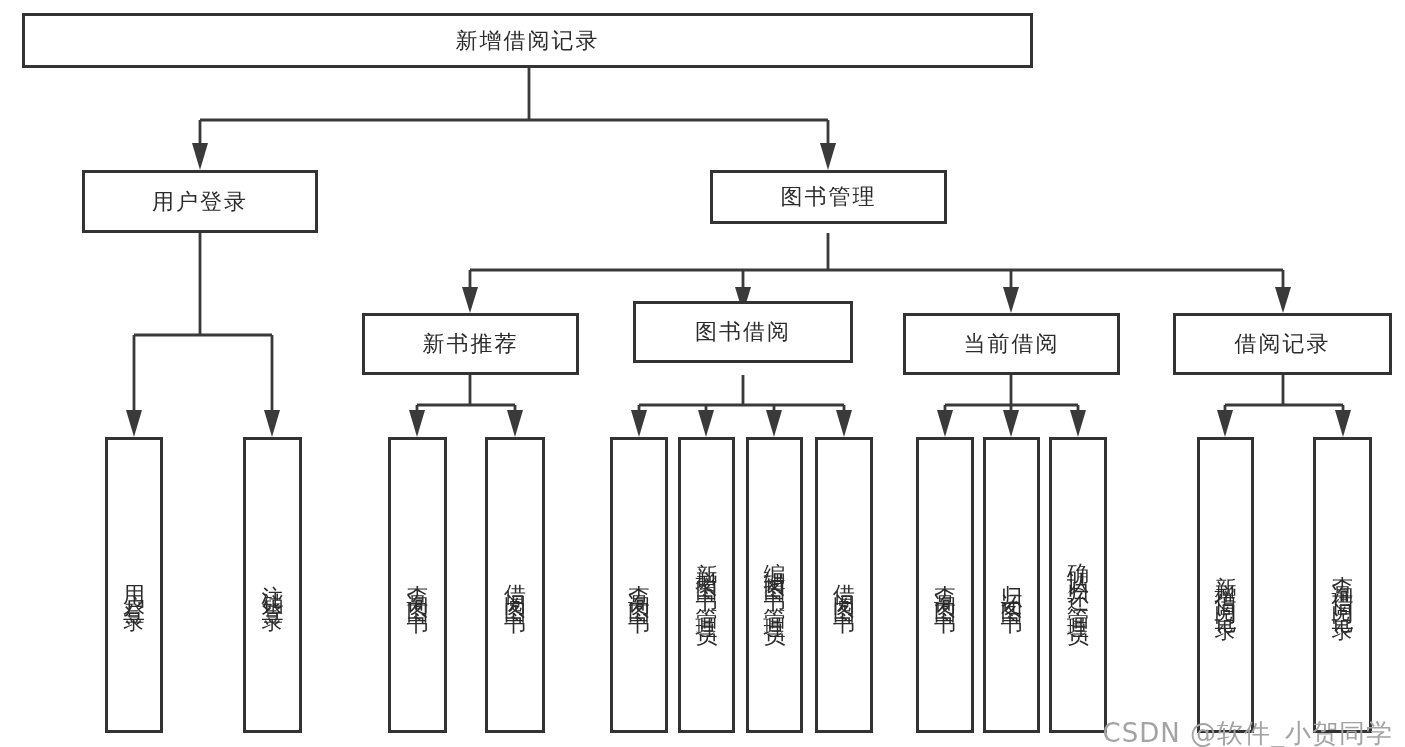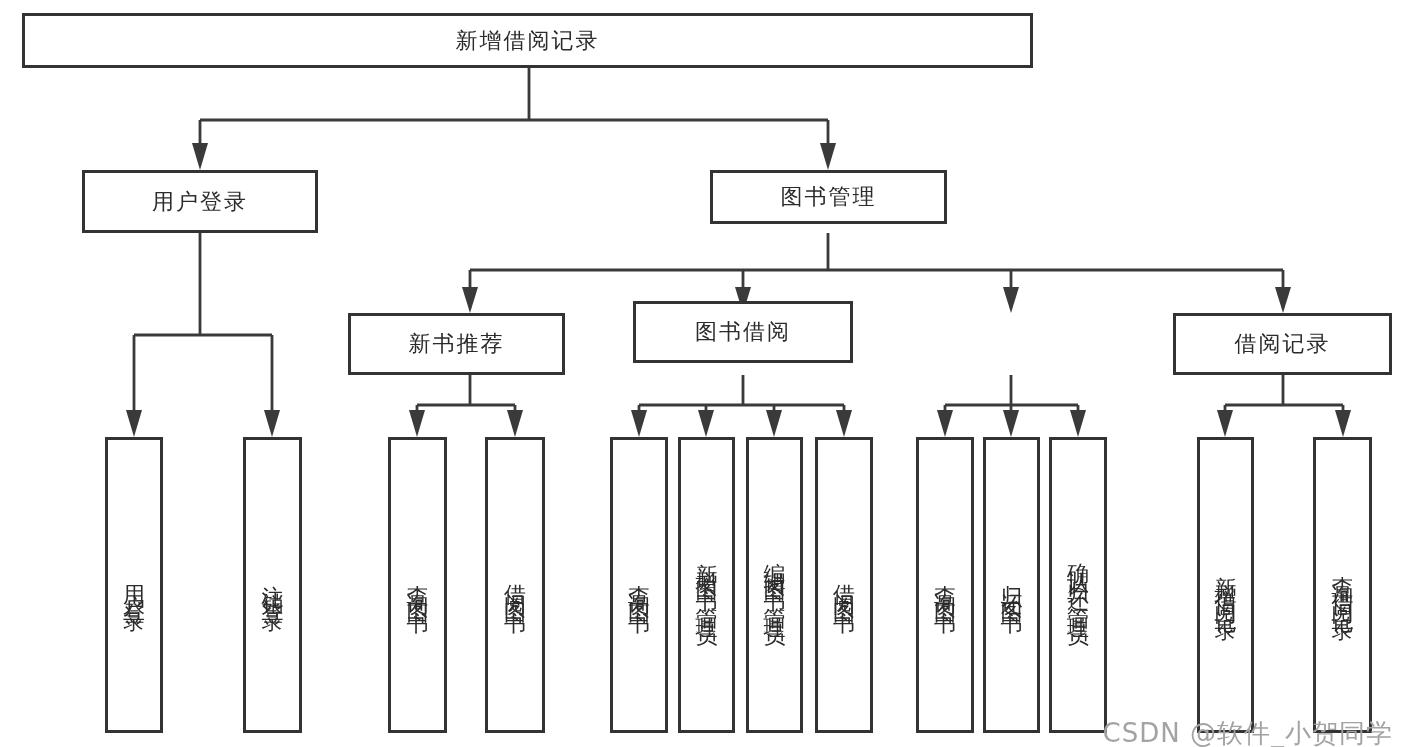--- a/index.html
+++ b/index.html
@@ -75,25 +75,28 @@
     <span class="h-label">新增借阅记录</span>
   </div>
 
   <div class="box" style="left:82px;top:170px;width:236px;height:63px">
     <span class="h-label">用户登录</span>
   </div>
   <div class="box" style="left:710px;top:170px;width:237px;height:54px">
     <span class="h-label">图书管理</span>
   </div>
 
-  <div class="box" style="left:348px;top:313px;width:217px;height:62px">
+  <div class="box" style="left:362px;top:313px;width:217px;height:62px">
     <span class="h-label">新书推荐</span>
   </div>
   <div class="box" style="left:633px;top:301px;width:220px;height:62px">
     <span class="h-label">图书借阅</span>
+  </div>
+  <div class="box" style="left:903px;top:313px;width:217px;height:62px">
+    <span class="h-label">当前借阅</span>
   </div>
   <div class="box" style="left:1173px;top:313px;width:219px;height:62px">
     <span class="h-label">借阅记录</span>
   </div>
 
   <div class="box v-box" style="left:105px;width:58px">
     <span class="v-label">用户登录</span>
   </div>
   <div class="box v-box" style="left:243px;width:59px">
     <span class="v-label">注销登录</span>

